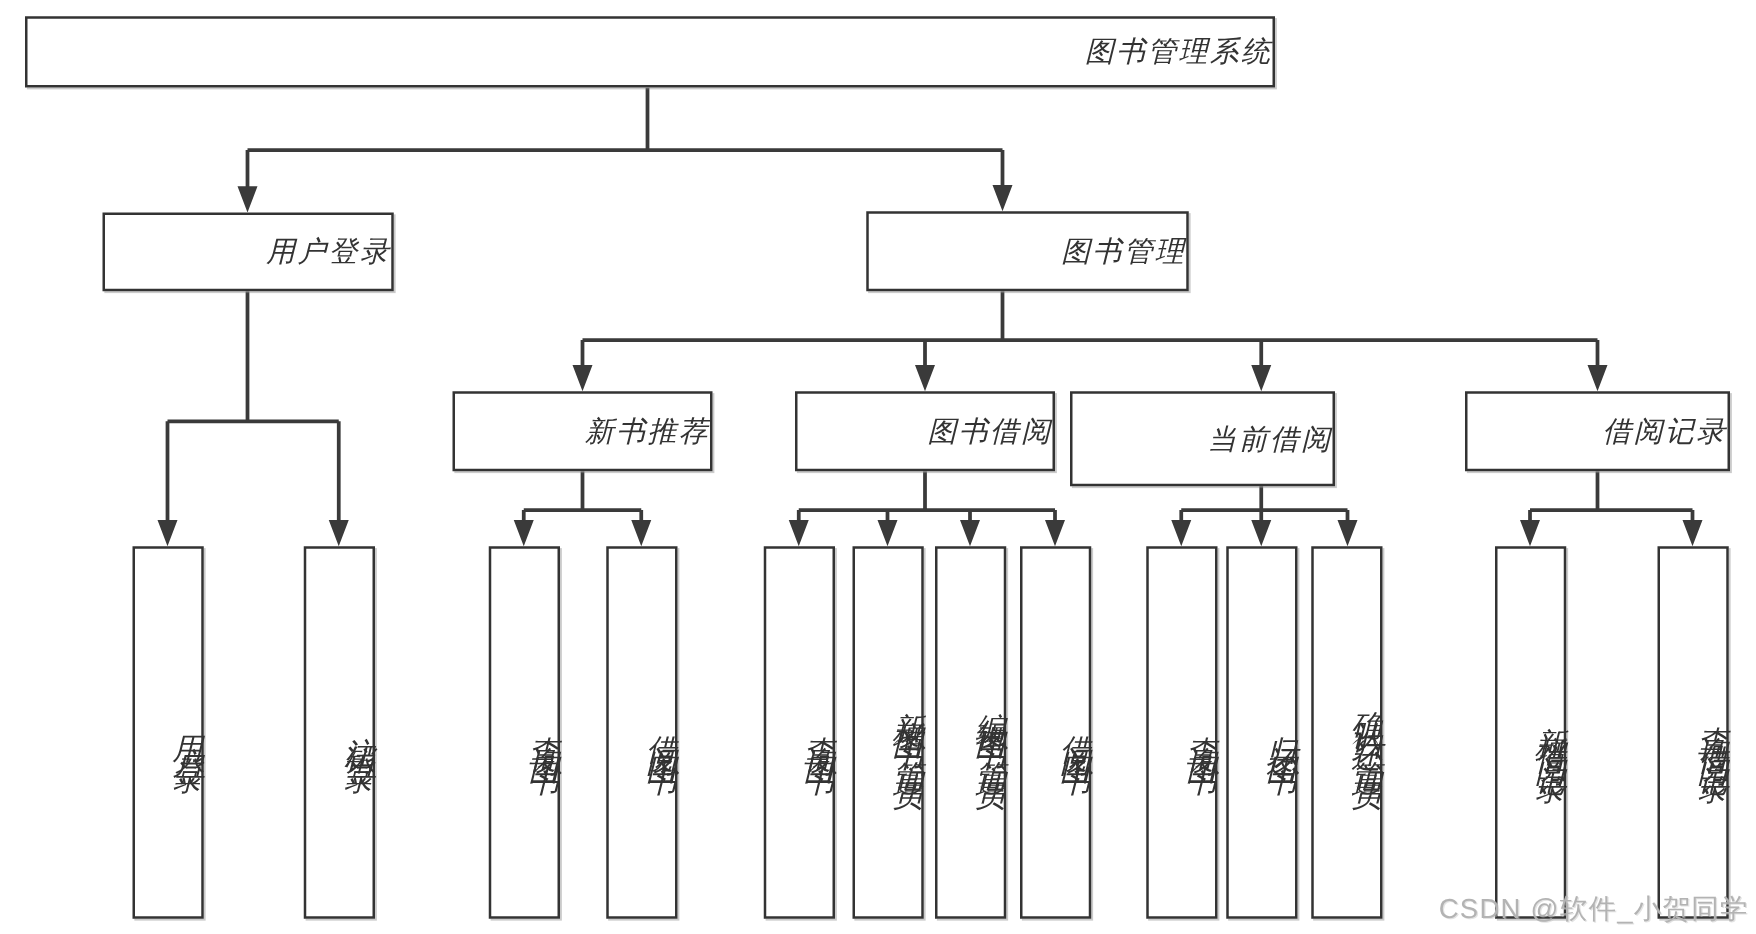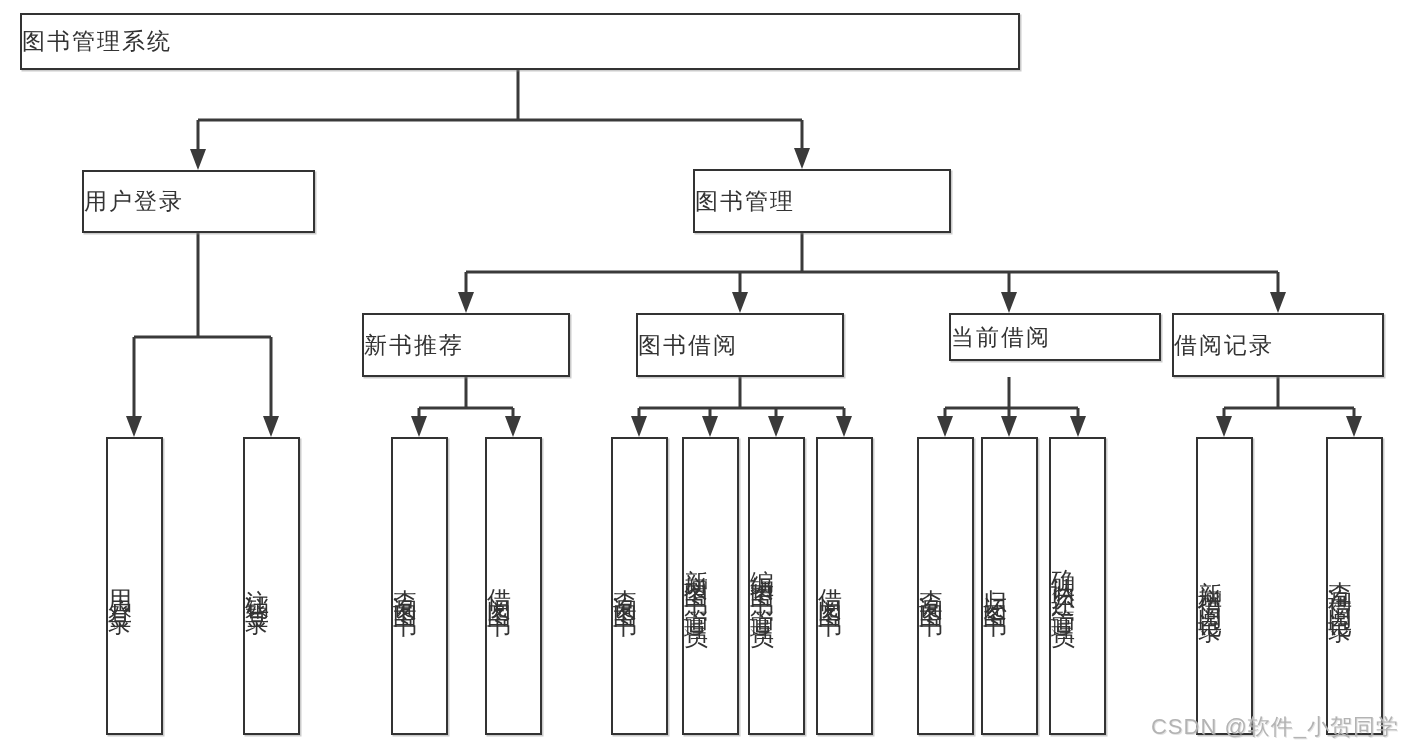--- a/index.html
+++ b/index.html
@@ -19,22 +19,23 @@
   }
   #connectors{position:absolute;left:0;top:0;width:1405px;height:747px;}
   .cline{stroke:var(--line);stroke-width:3;fill:none;}
   .ahead{fill:var(--line);stroke:none;}
   .node{
     position:absolute;
     background:var(--fill);
     border:2.5px solid var(--border);
     box-shadow:1.5px 1.5px 0 rgba(140,140,140,.45);
     box-sizing:border-box;
-    display:flex;align-items:center;justify-content:flex-start;
+    display:flex;align-items:center;justify-content:flex-end;
     color:var(--text);
+    font-style:italic;
   }
   .node-h{font-size:23px;letter-spacing:2px;white-space:nowrap;}
   .node-v{font-size:24px;}
   .vtext{
     writing-mode:vertical-rl;
     text-orientation:mixed;
     letter-spacing:8px;
     line-height:1;
     white-space:nowrap;
   }
@@ -100,21 +101,21 @@
   <div class="node node-h" style="left:693px;top:169px;width:258px;height:64px">
     <span>图书管理</span>
   </div>
 
   <div class="node node-h" style="left:362px;top:313px;width:208px;height:64px">
     <span>新书推荐</span>
   </div>
   <div class="node node-h" style="left:636px;top:313px;width:208px;height:64px">
     <span>图书借阅</span>
   </div>
-  <div class="node node-h" style="left:949px;top:313px;width:212px;height:48px">
+  <div class="node node-h" style="left:856px;top:313px;width:212px;height:76px">
     <span>当前借阅</span>
   </div>
   <div class="node node-h" style="left:1172px;top:313px;width:212px;height:64px">
     <span>借阅记录</span>
   </div>
 
   <div class="node node-v" style="left:106px;top:437px;width:57px;height:298px">
     <span class="vtext">用户登录</span>
   </div>
   <div class="node node-v" style="left:243px;top:437px;width:57px;height:298px">

